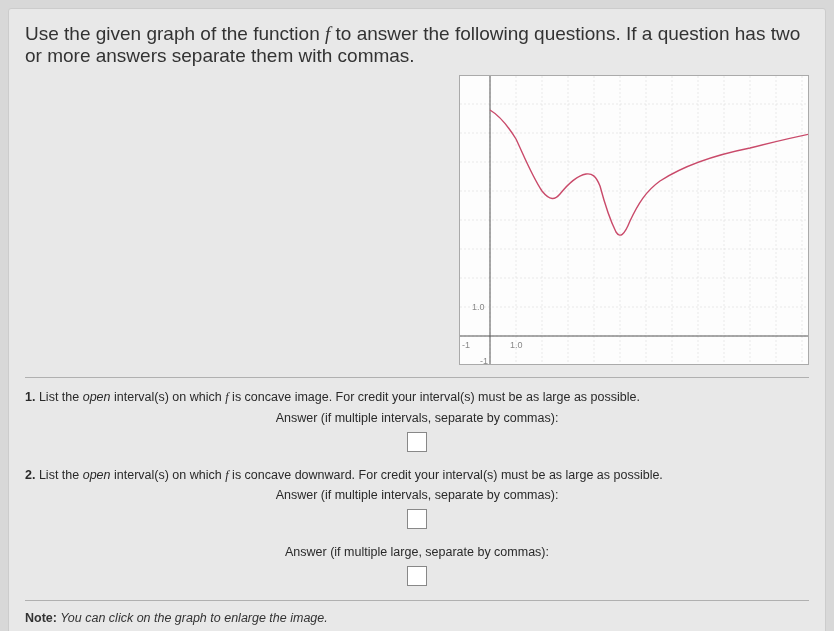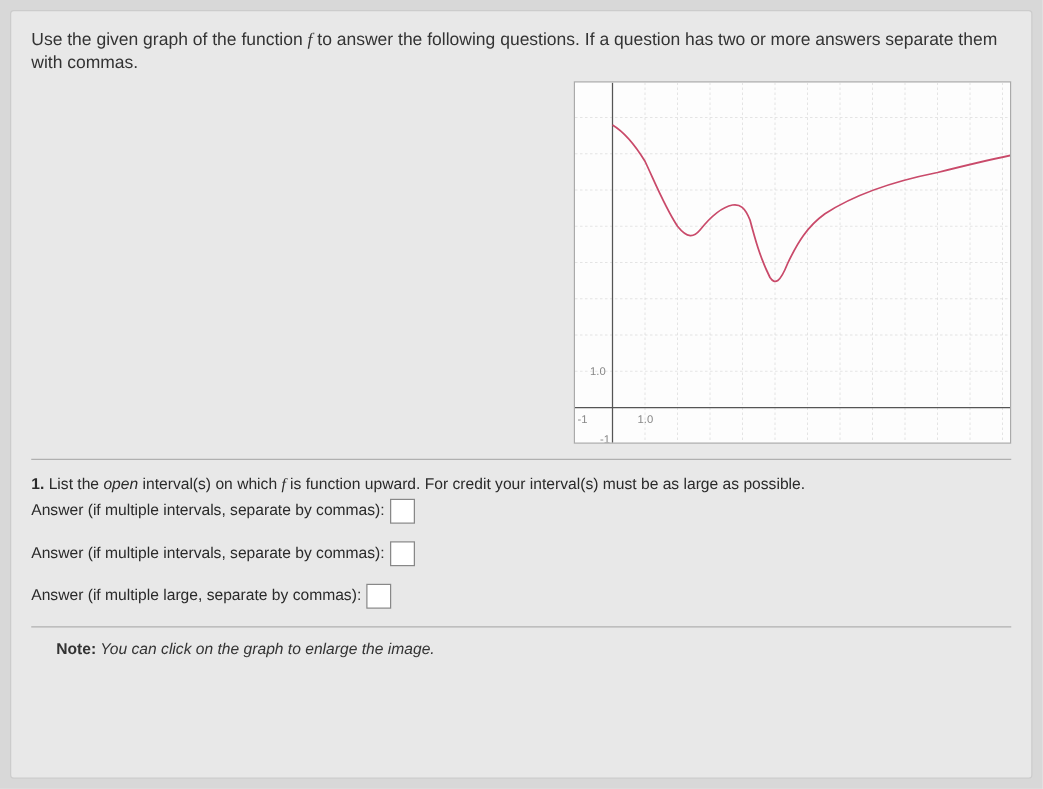--- a/index.html
+++ b/index.html
@@ -13,21 +13,21 @@
     .page {
       background: #e8e8e8;
       border: 1px solid #ccc;
       border-radius: 3px;
       padding: 14px 16px;
       width: 818px;
       min-height: 615px;
       position: relative;
     }
     .instruction {
-      font-size: 14px;
+      font-size: 19px;
       color: #333;
       margin-bottom: 8px;
     }
     .top-row {
       display: flex;
       justify-content: flex-end;
       margin-bottom: 12px;
     }
     .graph-box {
       width: 350px;
@@ -47,33 +47,34 @@
       font-size: 12.5px;
       color: #2a2a2a;
       line-height: 1.5;
     }
     .question-block b { font-weight: bold; }
     .answer-line {
       display: flex;
       align-items: center;
       gap: 4px;
       margin-top: 2px;
+      flex-direction: column;
     }
     .answer-input {
       width: 20px;
       height: 20px;
       border: 1px solid #888;
       background: #fff;
       display: inline-block;
     }
     .note {
       font-size: 12.5px;
       margin-top: 8px;
     }
-    .note b { font-weight: bold; margin-left: 20px; }
+    .note b { font-weight: bold; }
     .note i { font-style: italic; }
     .math-i { font-style: italic; font-family: Georgia, serif; }
   </style>
 </head>
 <body>
 
 <div class="page">
 
   <div class="instruction">
     <span>Use the given graph of the function </span><span class="math-i">f</span><span> to answer the following questions. If a question has two or more answers separate them with commas.</span>
@@ -119,29 +120,33 @@
         <path d="M 30 34 C 40 40, 48 50, 56 63 C 64 80, 72 100, 82 115 C 90 125, 95 124, 100 118 C 108 108, 116 100, 126 98 C 132 97, 136 100, 140 110 C 144 125, 148 140, 156 156 C 160 162, 164 160, 170 145 C 178 128, 186 115, 200 105 C 220 92, 250 80, 290 72 C 310 67, 330 62, 350 58" stroke="#c94a6a" stroke-width="1.4" fill="none"></path>
       </svg>
     </div>
   </div>
 
   <hr class="hr">
 
   <div class="question-block">
     <div>
       <b>1.</b>
-      <span>List the </span><i>open</i><span> interval(s) on which </span><span class="math-i">f</span><span> is function upward. For credit your interval(s) must be as large as possible.</span>
+      <span>List the </span><i>open</i><span> interval(s) on which </span><span class="math-i">f</span><span> is concave image. For credit your interval(s) must be as large as possible.</span>
     </div>
     <div class="answer-line">
       <span>Answer (if multiple intervals, separate by commas):</span>
       <input type="text" class="answer-input" style="">
     </div>
   </div>
 
   <div class="question-block">
+    <div>
+      <b>2.</b>
+      <span>List the </span><i>open</i><span> interval(s) on which </span><span class="math-i">f</span><span> is concave downward. For credit your interval(s) must be as large as possible.</span>
+    </div>
     <div class="answer-line">
       <span>Answer (if multiple intervals, separate by commas):</span>
       <input type="text" class="answer-input" style="">
     </div>
   </div>
 
   <div class="question-block">
     <div class="answer-line">
       <span>Answer (if multiple large, separate by commas):</span>
       <input type="text" class="answer-input" style="">

